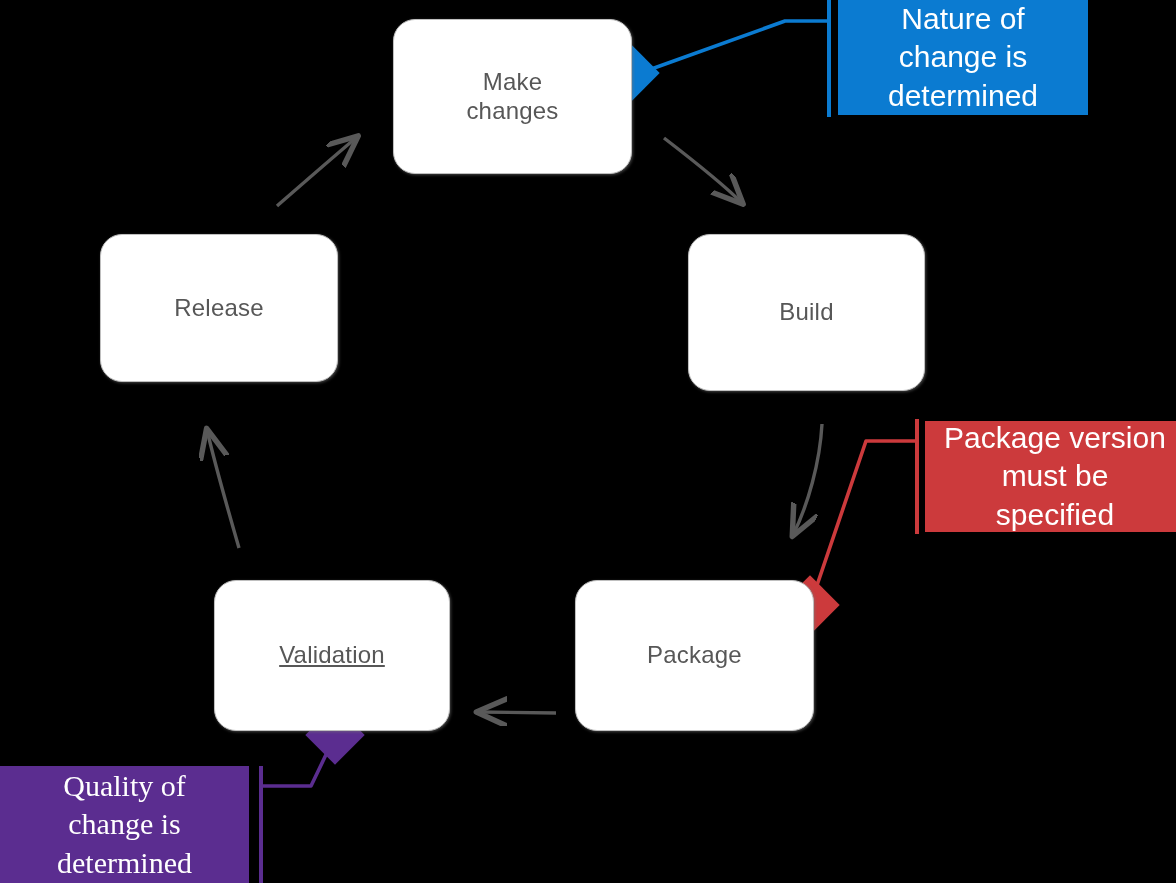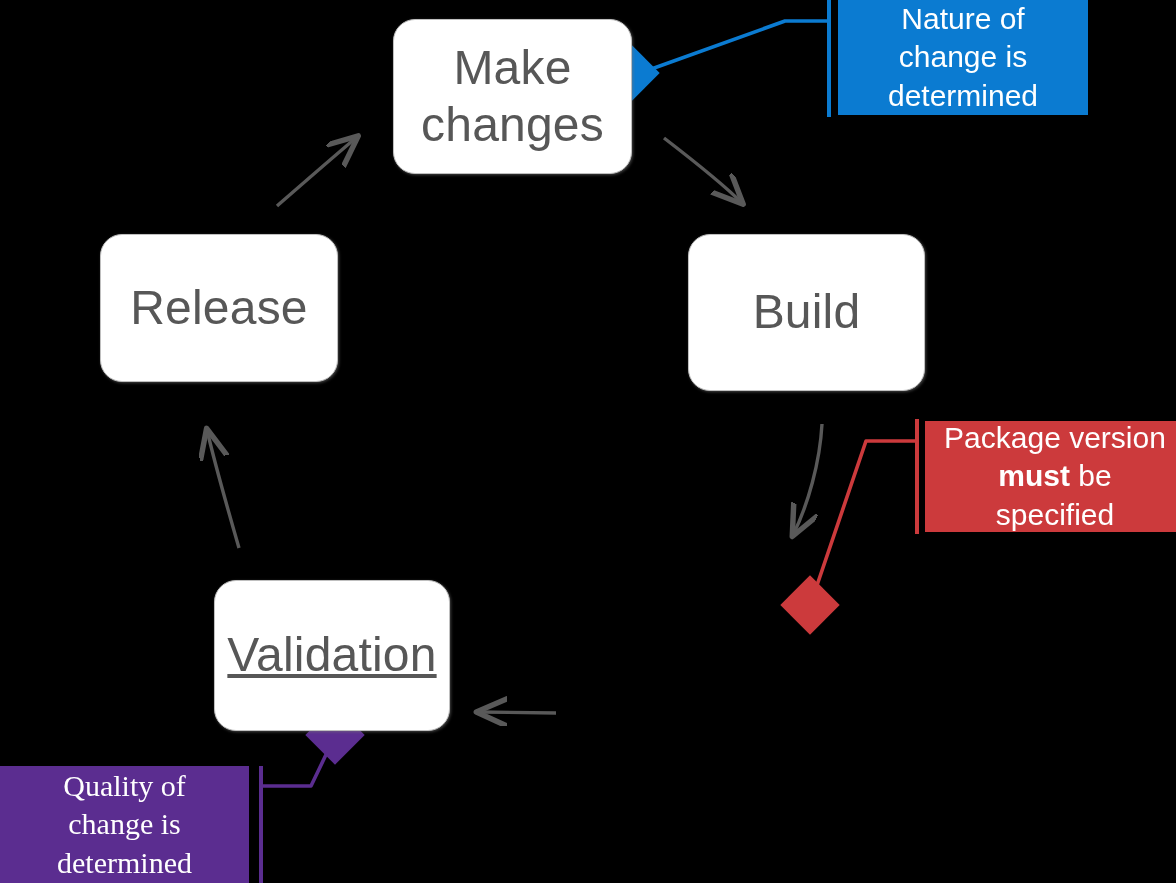--- a/index.html
+++ b/index.html
@@ -12,36 +12,36 @@
   }
   .node{
     position:absolute;
     background:#FFFFFF;
     border:1px solid #BFBFBF;
     border-radius:22px;
     box-shadow:1px 1px 3px rgba(120,120,120,.55);
     display:flex;align-items:center;justify-content:center;
     text-align:center;
     color:#575757;
-    font-size:48px;
+    font-size:24px;
     line-height:1.18;
     letter-spacing:.2px;
     box-sizing:border-box;
   }
   .callout{
     position:absolute;
     color:#FFFFFF;
     display:flex;align-items:center;justify-content:center;
     text-align:center;
     font-size:30px;
     line-height:1.28;
     box-sizing:border-box;
     padding:4px 10px;
   }
-  .callout b{font-weight:bold;}
+  .callout b{font-weight:normal;}
   svg.overlay{position:absolute;left:0;top:0;width:1176px;height:883px;pointer-events:none;}
 </style>
 </head>
 <body>
 
 <div id="canvas">
 
   <svg class="overlay" viewBox="0 0 1176 883">
 
     <defs>
@@ -77,20 +77,23 @@
     <span>
       <span>Make</span><br>
       <span>changes</span>
     </span>
   </div>
 
   <div class="node" style="left:688px;top:234px;width:237px;height:157px;">
     <span>Build</span>
   </div>
 
+  <div class="node" style="left:575px;top:580px;width:239px;height:151px;">
+    <span>Package</span>
+  </div>
 
   <div class="node" style="left:214px;top:580px;width:236px;height:151px;text-decoration:underline;">
     <span>Validation</span>
   </div>
 
   <div class="node" style="left:100px;top:234px;width:238px;height:148px;">
     <span>Release</span>
   </div>
 
   <div class="callout" style="left:838px;top:0px;width:250px;height:115px;background:#0B7BD1;">

